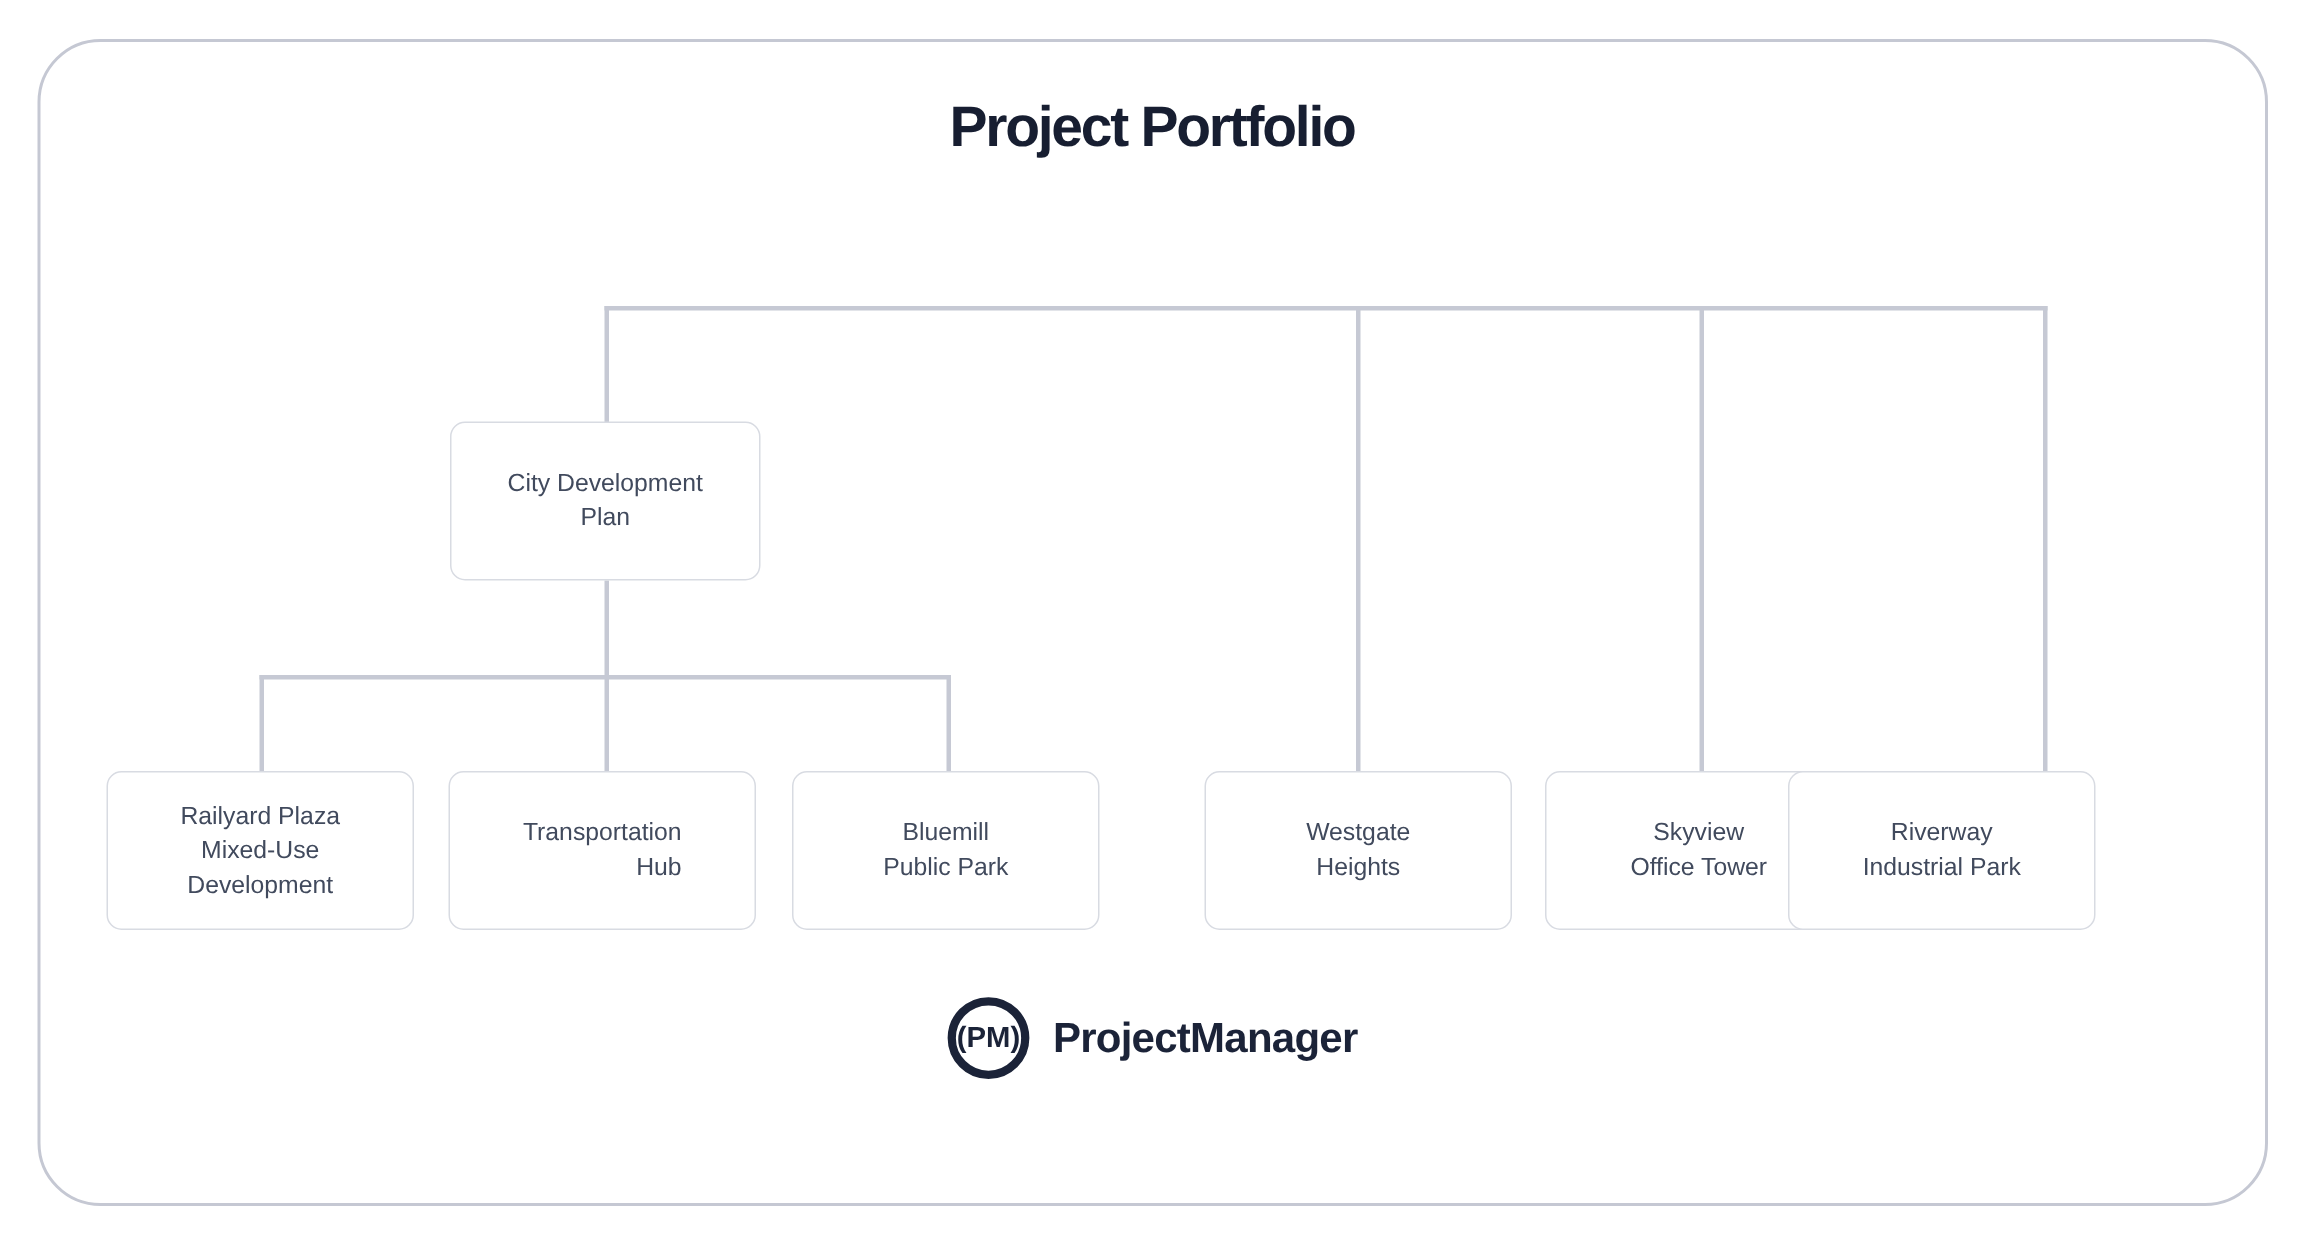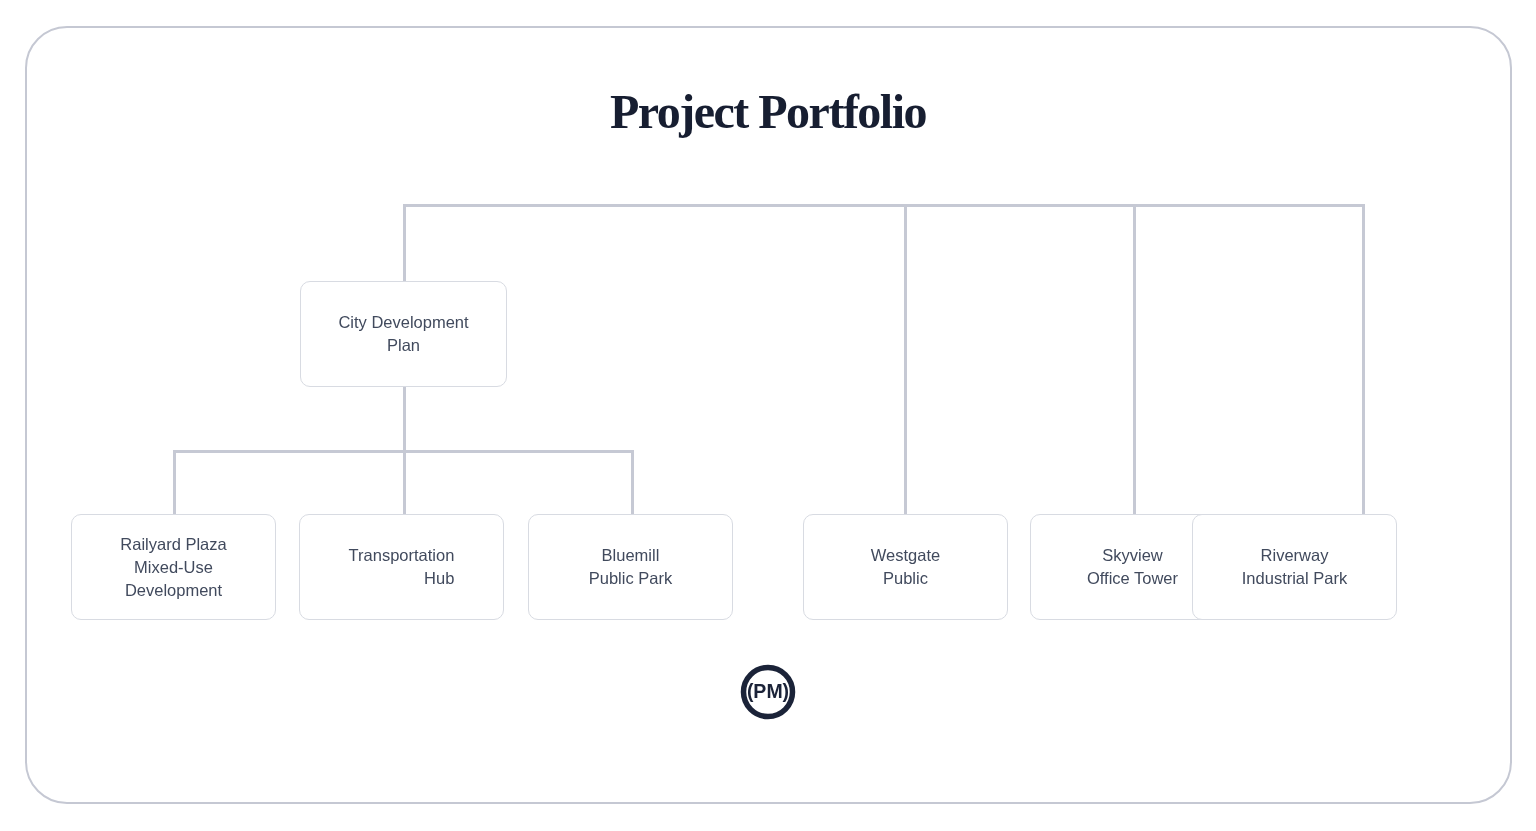--- a/index.html
+++ b/index.html
@@ -10,28 +10,27 @@
     position: absolute;
     left: 25px; top: 26px;
     width: 1487px; height: 778px;
     border: 2.5px solid #c5c8d3;
     border-radius: 42px;
     background: #ffffff;
   }
 
   .title {
     position: absolute;
-    left: 0; top: 84px;
+    left: 0; top: 64px;
     width: 1536px;
     text-align: center;
-    font-size: 48px;
+    font-size: 38px;
     font-weight: 800;
     letter-spacing: -1.5px;
     color: #171e31;
-    font-family: Liberation Serif, serif;
   }
 
   
   .line { position: absolute; background: #c6c9d4; }
   .h-line { height: 2.5px; }
   .v-line { width: 2.5px; }
 
   .top-bracket        { left: 403px;  top: 204px; width: 962px; }
   .v-cdp-top          { left: 403px;  top: 204px; height: 78px; }
   .v-westgate-drop    { left: 904px;  top: 204px; height: 311px; }
@@ -105,24 +104,25 @@
 <div class="node node-cdp">City Development
 Plan</div>
 <div class="node row-node node-railyard">Railyard Plaza
 Mixed-Use
 Development</div>
 <div class="node row-node node-transport">Transportation
 Hub</div>
 <div class="node row-node node-bluemill">Bluemill
 Public Park</div>
 <div class="node row-node node-westgate">Westgate
-Public</div>
+Heights</div>
 <div class="node row-node node-skyview">Skyview
 Office Tower</div>
 <div class="node row-node node-riverway">Riverway
 Industrial Park</div>
 
 <div class="footer">
   <svg width="56" height="56" viewBox="0 0 56 56">
     <circle cx="28" cy="28" r="24.5" fill="none" stroke="#1b2338" stroke-width="5.5"></circle>
     <text x="28" y="29" text-anchor="middle" dominant-baseline="middle" font-family="Liberation Sans, DejaVu Sans, sans-serif" font-size="19.5" font-weight="800" fill="#1b2338">(PM)</text>
   </svg>
+  <span class="brand-text">ProjectManager</span>
 </div>
 
 </body></html>

